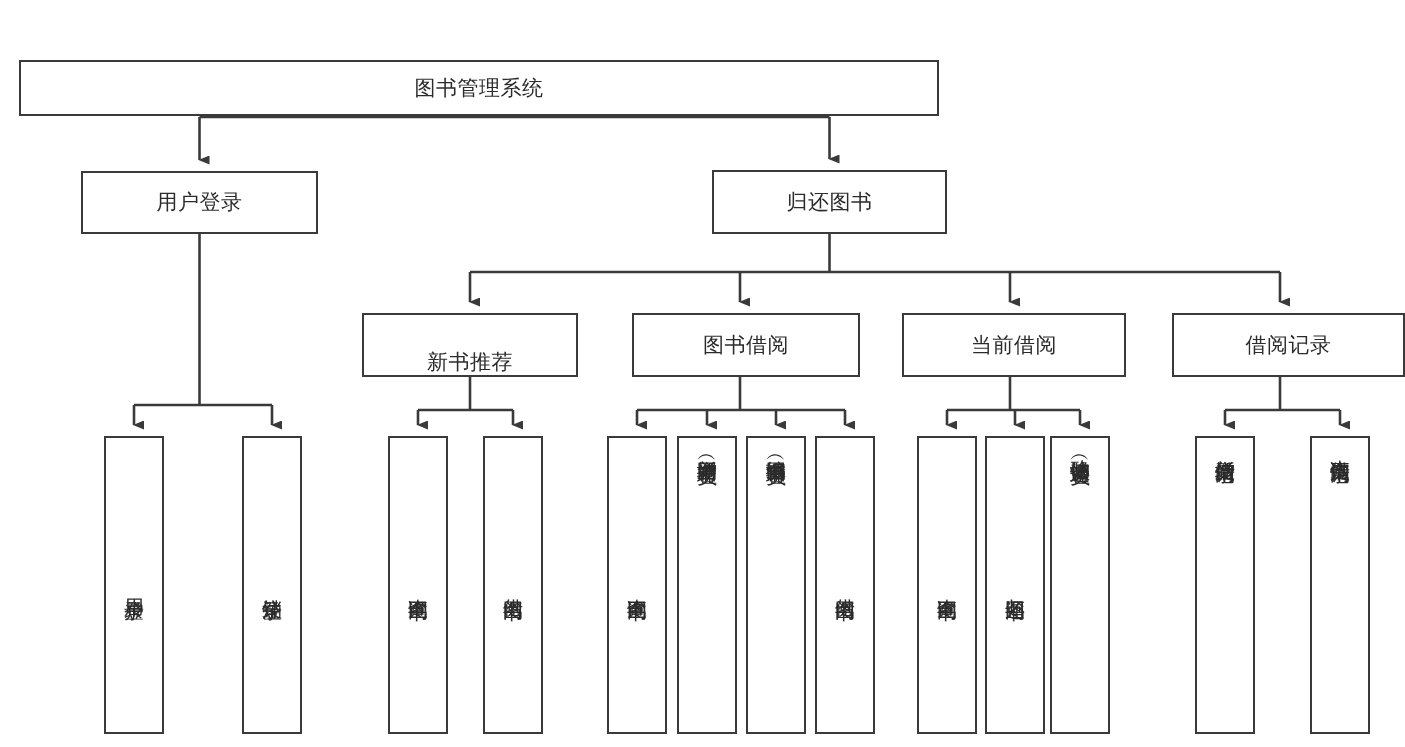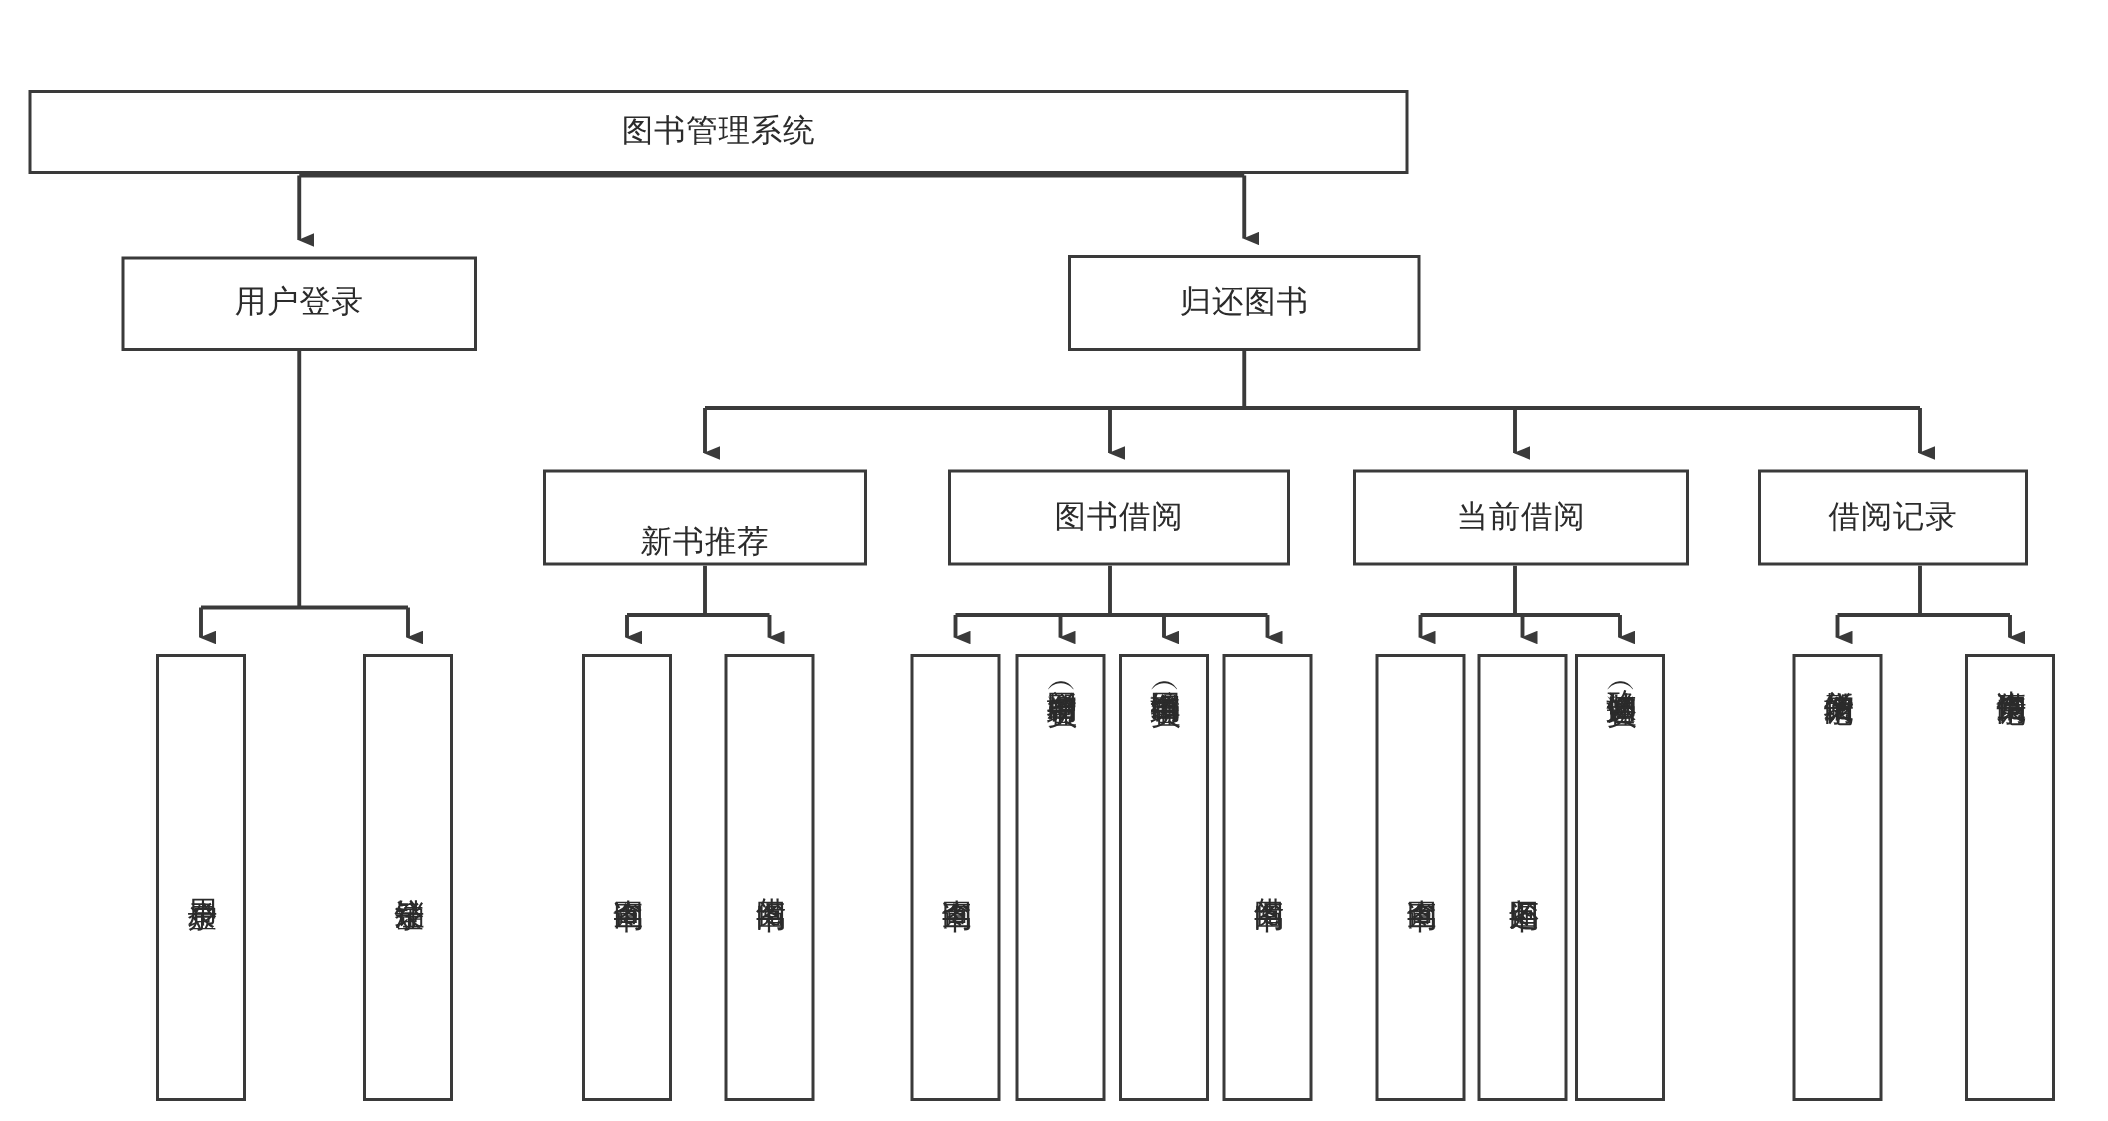--- a/index.html
+++ b/index.html
@@ -131,21 +131,21 @@
       </div>
       <div class="node" style="left: 362px; top: 313px; width: 216px; height: 64px; align-items: flex-end;">
         <span class="node-label">新书推荐</span>
       </div>
       <div class="node" style="left: 632px; top: 313px; width: 228px; height: 64px;">
         <span class="node-label">图书借阅</span>
       </div>
       <div class="node" style="left: 902px; top: 313px; width: 224px; height: 64px;">
         <span class="node-label">当前借阅</span>
       </div>
-      <div class="node" style="left: 1172px; top: 313px; width: 180px; height: 64px;">
+      <div class="node" style="left: 1172px; top: 313px; width: 233px; height: 64px;">
         <span class="node-label">借阅记录</span>
       </div>
       <div class="node leaf centered" style="left: 104px; top: 436px; width: 60px; height: 298px;">
         <span class="node-label">用户登录</span>
       </div>
       <div class="node leaf centered" style="left: 242px; top: 436px; width: 60px; height: 298px;">
         <span class="node-label">注销登录</span>
       </div>
       <div class="node leaf centered" style="left: 388px; top: 436px; width: 60px; height: 298px;">
         <span class="node-label">查询图书</span>

